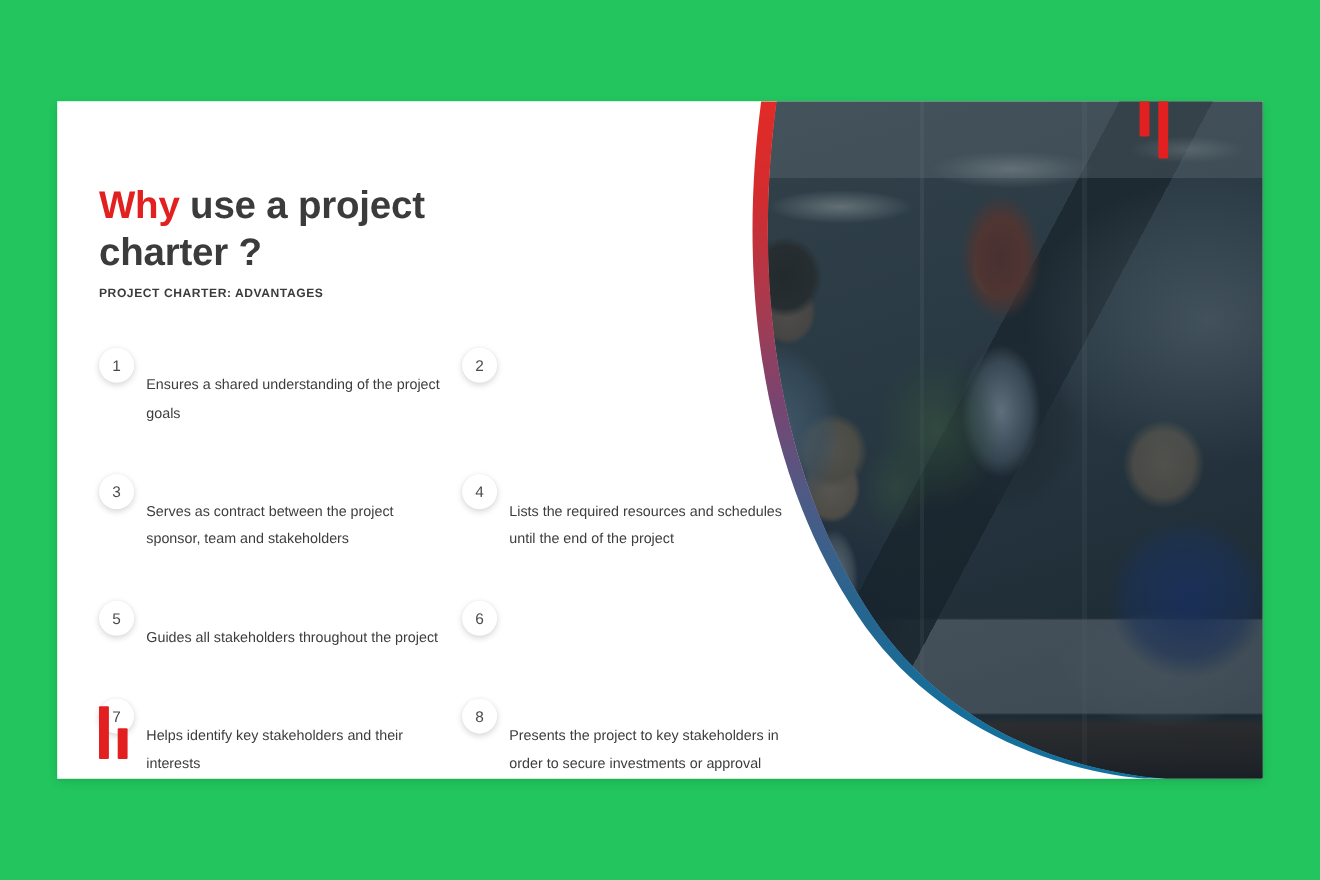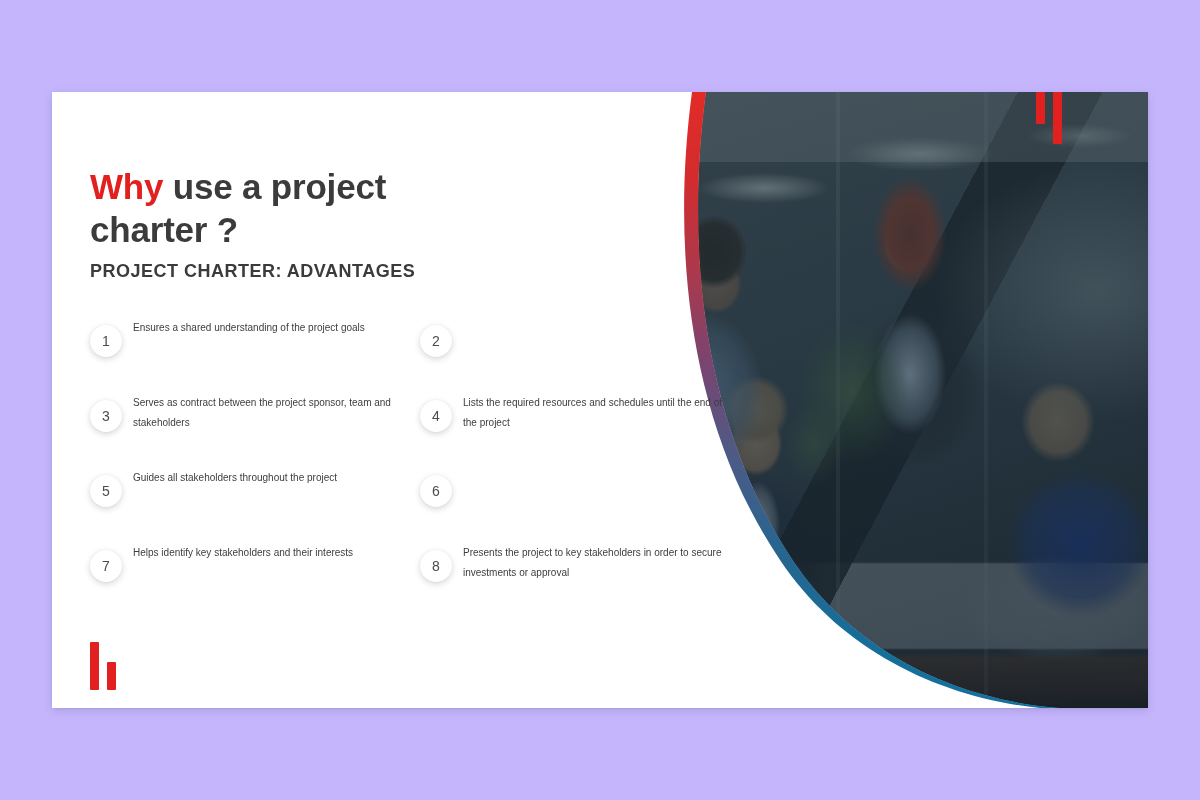--- a/index.html
+++ b/index.html
@@ -9,21 +9,21 @@
     height: 800px;
     background: #e9e8e8;
     font-family: "Liberation Sans", sans-serif;
     overflow: hidden;
   }
 
   #slide-canvas {
     position: relative;
     width: 1200px;
     height: 800px;
-    background: #c4b5fd;
+    background: #22c55e;
   }
 
   
   #slide {
     position: absolute;
     left: 52px;
     top: 92px;
     width: 1096px;
     height: 616px;
     background: #ffffff;
@@ -165,21 +165,21 @@
     line-height: 1.22;
     font-weight: bold;
     color: #3b3b3b;
     letter-spacing: -0.2px;
     max-width: 330px;
   }
   .title .hl { color: #e2201f; }
 
   .subtitle {
     margin: 10px 0 0 0;
-    font-size: 18px;
+    font-size: 11px;
     font-weight: bold;
     letter-spacing: 0.5px;
     color: #3b3b3b;
   }
 
   .items-grid {
     margin-top: 36px;
     display: grid;
     grid-template-columns: 330px 330px;
     row-gap: 36px;
@@ -201,24 +201,25 @@
     background: #ffffff;
     box-shadow: 0 2px 6px rgba(0,0,0,0.17), 0 0 0 0.5px rgba(0,0,0,0.03);
     display: flex;
     align-items: center;
     justify-content: center;
     font-size: 14px;
     color: #4b4b4b;
   }
 
   .item-text {
-    font-size: 10px;
+    font-size: 13px;
     line-height: 1.95;
     color: #3d3d3d;
     max-width: 268px;
+    margin-top: 28px;
   }
 </style>
 </head>
 <body>
 
 <div id="slide-canvas">
   <div id="slide">
 
     <div class="photo-wrap">
       <div class="photo"></div>

